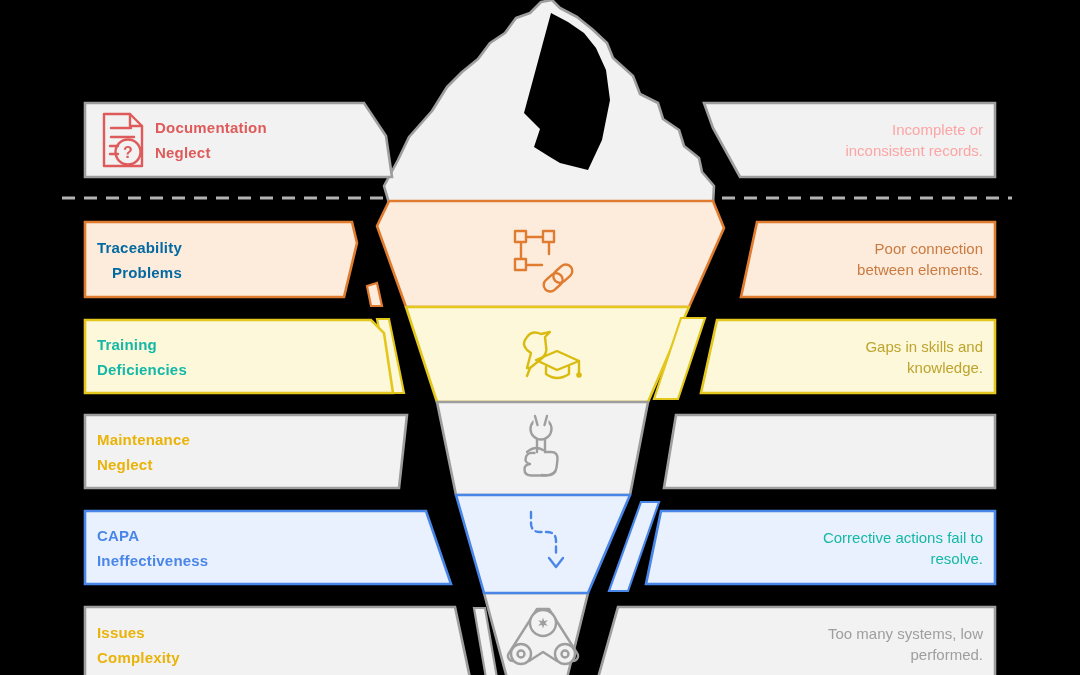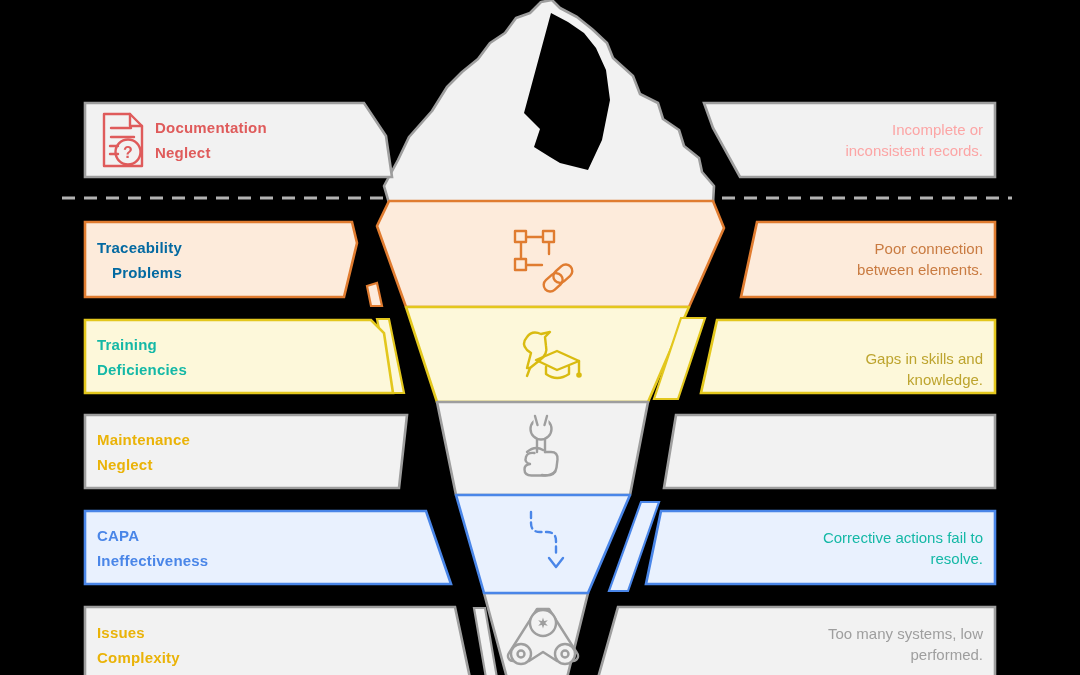--- a/index.html
+++ b/index.html
@@ -143,21 +143,21 @@
   </div>
 
   <div class="desc d-red" style="right:97px;top:119px;">
     <span class="line">Incomplete or</span>
     <span class="line">inconsistent records.</span>
   </div>
   <div class="desc d-orange" style="right:97px;top:238px;">
     <span class="line">Poor connection</span>
     <span class="line">between elements.</span>
   </div>
-  <div class="desc d-yellow" style="right:97px;top:348px;text-align:right;">
+  <div class="desc d-yellow" style="right:97px;top:336px;text-align:right;">
     <span class="line">Gaps in skills and</span>
     <span class="line">knowledge.</span>
   </div>
   <div class="desc d-blue" style="right:97px;top:527px;">
     <span class="line">Corrective actions fail to</span>
     <span class="line">resolve.</span>
   </div>
   <div class="desc d-gray" style="right:97px;top:623px;">
     <span class="line">Too many systems, low</span>
     <span class="line">performed.</span>

